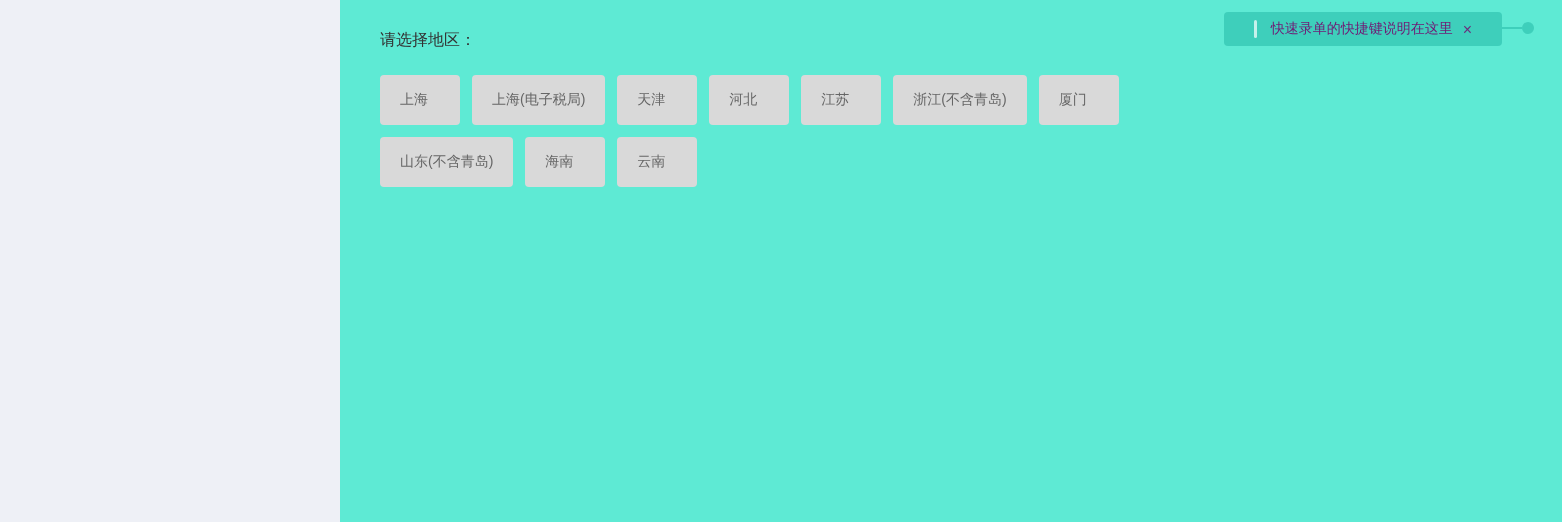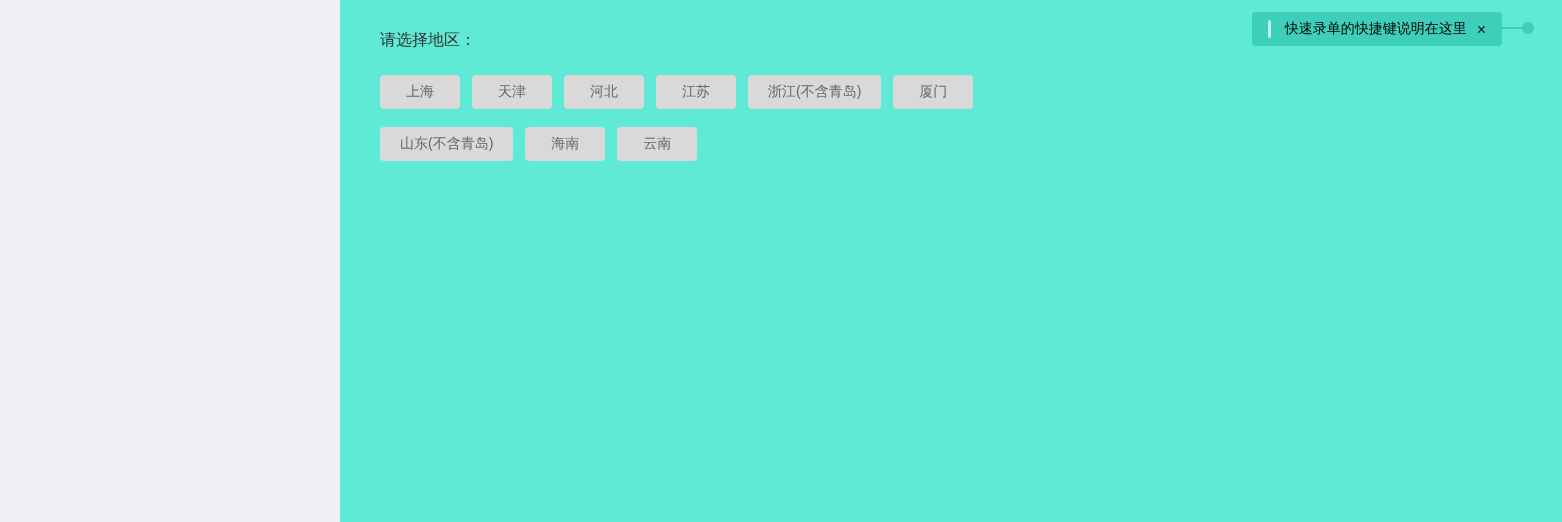--- a/index.html
+++ b/index.html
@@ -43,40 +43,40 @@
       font-weight: normal;
     }
 
     .region-buttons {
       display: flex;
       flex-wrap: wrap;
       gap: 12px;
     }
 
     .region-btn {
-      padding: 8px 20px;
+      padding: 16px 20px;
       background: #d9d9d9;
       border: none;
       border-radius: 4px;
       color: #666;
       font-size: 14px;
       cursor: pointer;
       min-width: 80px;
-      text-align: center;
+      text-align: left;
       white-space: nowrap;
     }
 
     
     .tooltip-banner {
       position: absolute;
       top: 12px;
       right: 60px;
       background: #3ecfbb;
-      color: #000000;
-      padding: 8px 16px;
+      color: #701a75;
+      padding: 8px 30px;
       border-radius: 4px;
       font-size: 14px;
       display: flex;
       align-items: flex-end;
       gap: 10px;
       white-space: nowrap;
     }
 
     .tooltip-banner::before {
       content: '';
@@ -118,27 +118,28 @@
 <body>
 
 <div class="left-sidebar"></div>
 
 <div class="main-content">
   <div class="page-label">请选择地区：</div>
 
   <div class="region-buttons">
 
   <button class="region-btn">上海</button>
+      <button class="region-btn">上海(电子税局)</button>
       <button class="region-btn">天津</button>
       <button class="region-btn">河北</button>
       <button class="region-btn">江苏</button>
       <button class="region-btn">浙江(不含青岛)</button>
       <button class="region-btn">厦门</button>
     </div>
-  <div class="region-buttons" style="margin-top: 18px;">
+  <div class="region-buttons" style="margin-top: 12px;">
 
   <button class="region-btn">山东(不含青岛)</button>
       <button class="region-btn">海南</button>
       <button class="region-btn">云南</button>
     </div>
 </div>
 
 <div class="tooltip-banner">
   <span>快速录单的快捷键说明在这里</span>
   <span class="tooltip-close">×</span>

